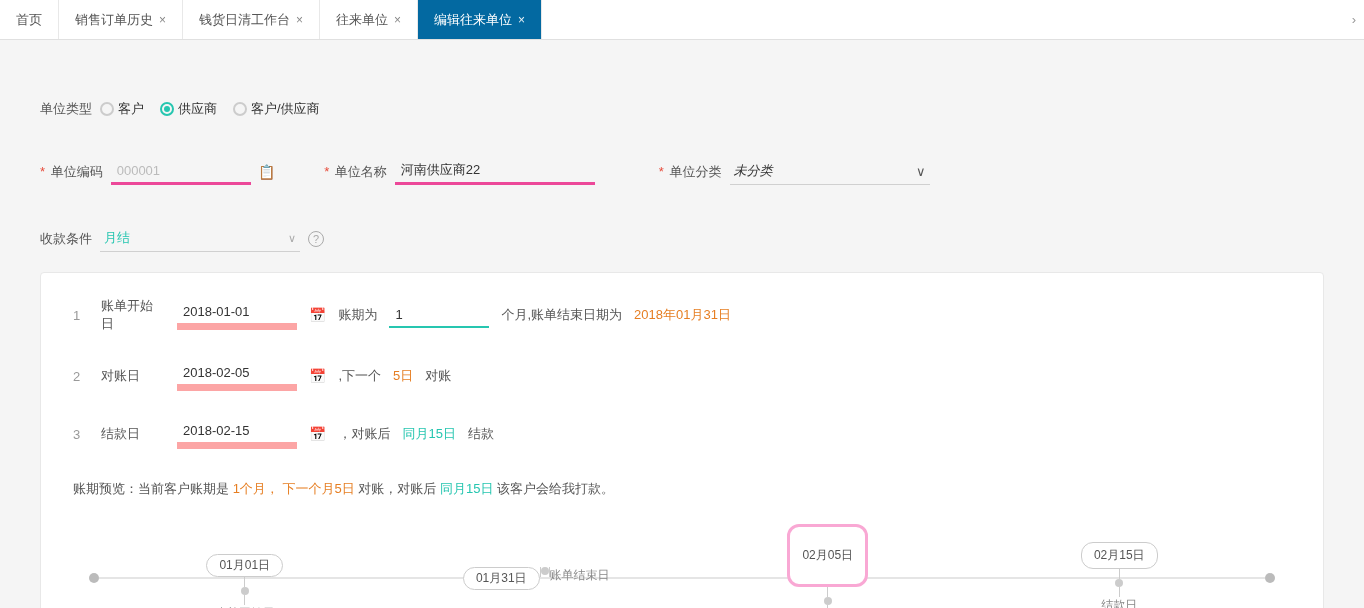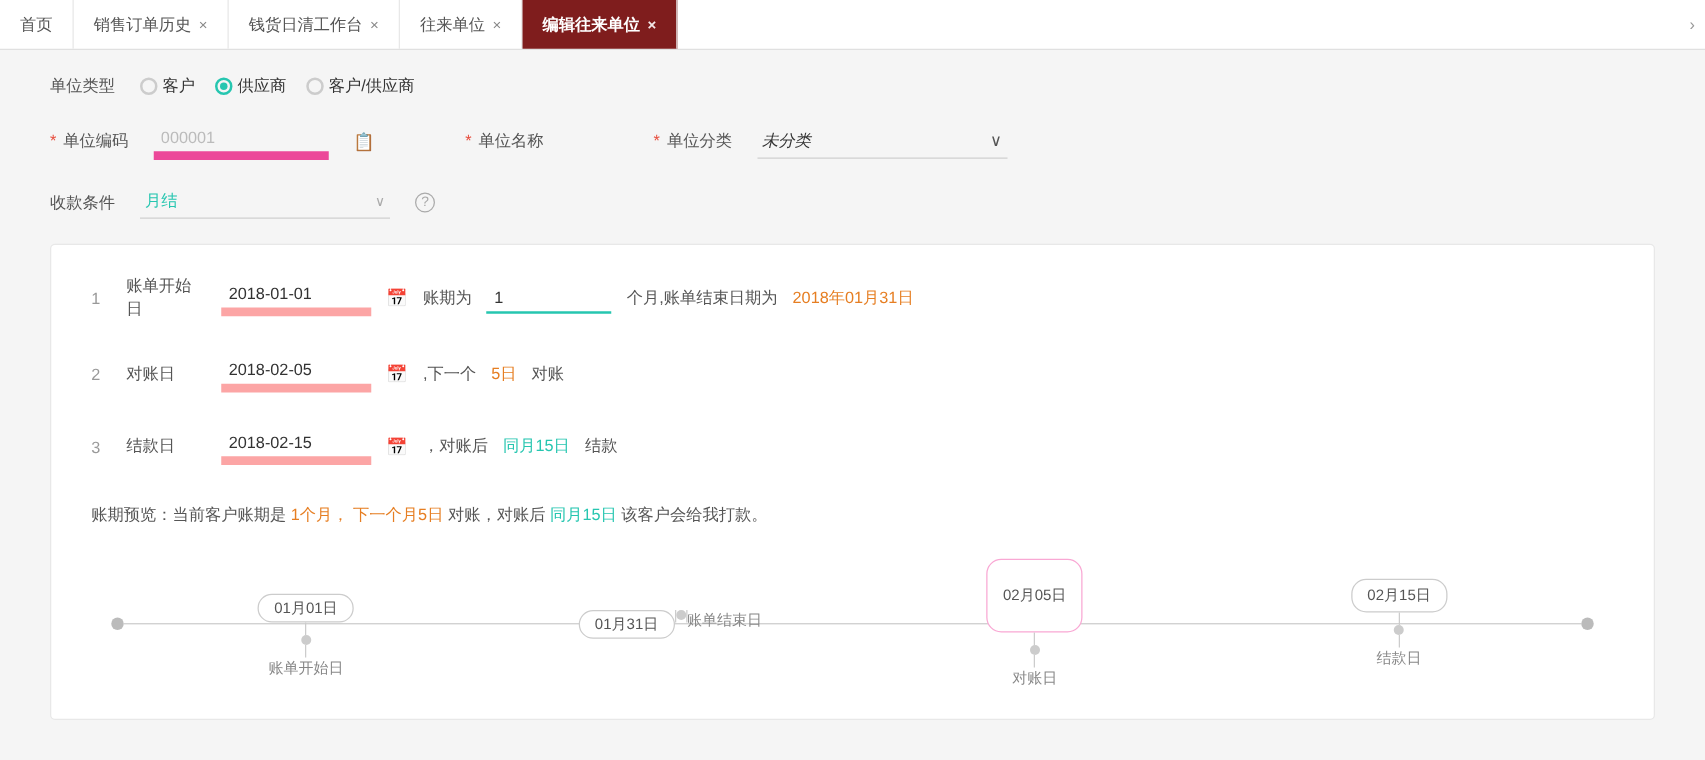--- a/index.html
+++ b/index.html
@@ -19,23 +19,22 @@
       padding: 0 16px;
       cursor: pointer;
       font-size: 13px;
       color: #555;
       border-right: 1px solid #e8e8e8;
       white-space: nowrap;
       gap: 6px;
       height: 100%;
     }
     .tab-item.active {
-      background: #7f1d1d;
+      background: #0369a1;
       color: #fff;
-      font-weight: bold;
     }
     .tab-item .close-btn {
       font-size: 12px;
       color: inherit;
       opacity: 0.7;
       cursor: pointer;
     }
     .tab-item.active .close-btn { opacity: 0.9; }
     .tabs-bar-arrow {
       display: flex;
@@ -51,21 +50,22 @@
       padding: 20px 40px;
       background: #f5f5f5;
       min-height: calc(100vh - 40px);
     }
 
     
     .form-row {
       display: flex;
       align-items: center;
       margin-bottom: 20px;
-      gap: 20px;
+      gap: 8px;
+      margin-top: 40px;
     }
     .form-label {
       font-size: 13px;
       color: #555;
       white-space: nowrap;
     }
     .required-star {
       color: #e74c3c;
       margin-right: 2px;
     }
@@ -98,21 +98,21 @@
       content: '';
       width: 6px;
       height: 6px;
       border-radius: 50%;
       background: #26c6b0;
     }
 
     
     .form-input {
       border: none;
-      border-bottom: 7px solid #ec4899;
+      border-bottom: 3px solid #ec4899;
       padding: 4px 6px;
       font-size: 13px;
       color: #333;
       background: transparent;
       outline: none;
       width: 160px;
     }
 
     
     .cal-icon {
@@ -297,20 +297,21 @@
     </span>
     <input class="form-input" type="text" value="000001" style="width: 140px; color: rgb(187, 187, 187);">
     <span class="cal-icon">📋</span>
 
     <span style="width:32px"></span>
 
     <span class="form-label">
       <span class="required-star">*</span>
       <span>单位名称</span>
     </span>
+    <input class="form-input name-input" type="text" value="河南供应商22" style="">
 
     <span style="width:48px"></span>
 
     <span class="form-label">
       <span class="required-star">*</span>
       <span>单位分类</span>
     </span>
     <div class="cat-dropdown">
       <span class="cat-dropdown-value">未分类</span>
       <span class="cat-dropdown-arrow">∨</span>
@@ -391,21 +392,21 @@
               <div style="border:1px solid #ccc;border-radius:12px;padding:2px 12px;font-size:12px;color:#555;background:#fff;white-space:nowrap;">01月31日</div>
               <div style="width:1px;height:10px;background:#ccc;"></div>
               <div style="width:8px;height:8px;border-radius:50%;background:#ccc;"></div>
               <div style="width:1px;height:10px;background:#ccc;"></div>
               <div style="font-size:12px;color:#888;white-space:nowrap;">账单结束日</div>
             </div>
           </div>
 
           <div style="flex:1;display:flex;justify-content:center;position:relative;">
             <div style="display:flex;flex-direction:column;align-items:center;z-index:1;">
-              <div style="border:1px solid #f9a8d4;border-radius:12px;padding:20px 12px;font-size:12px;color:#555;background:#fff;white-space:nowrap;">02月05日</div>
+              <div style="border:3px solid #f9a8d4;border-radius:12px;padding:20px 12px;font-size:12px;color:#555;background:#fff;white-space:nowrap;">02月05日</div>
               <div style="width:1px;height:10px;background:#ccc;"></div>
               <div style="width:8px;height:8px;border-radius:50%;background:#ccc;"></div>
               <div style="width:1px;height:10px;background:#ccc;"></div>
               <div style="font-size:12px;color:#888;white-space:nowrap;">对账日</div>
             </div>
           </div>
 
           <div style="flex:1;display:flex;justify-content:center;position:relative;">
             <div style="display:flex;flex-direction:column;align-items:center;z-index:1;">
               <div style="border:1px solid #ccc;border-radius:12px;padding:4px 12px;font-size:12px;color:#555;background:#fff;white-space:nowrap;">02月15日</div>

